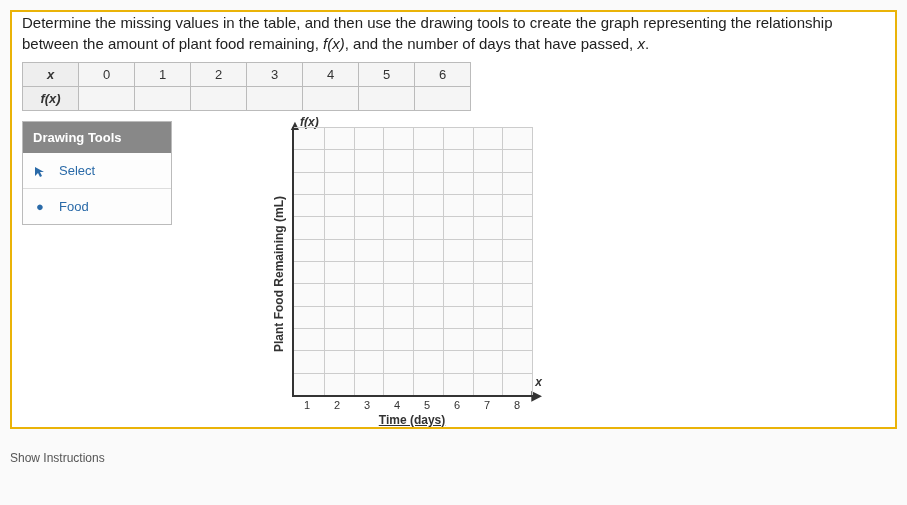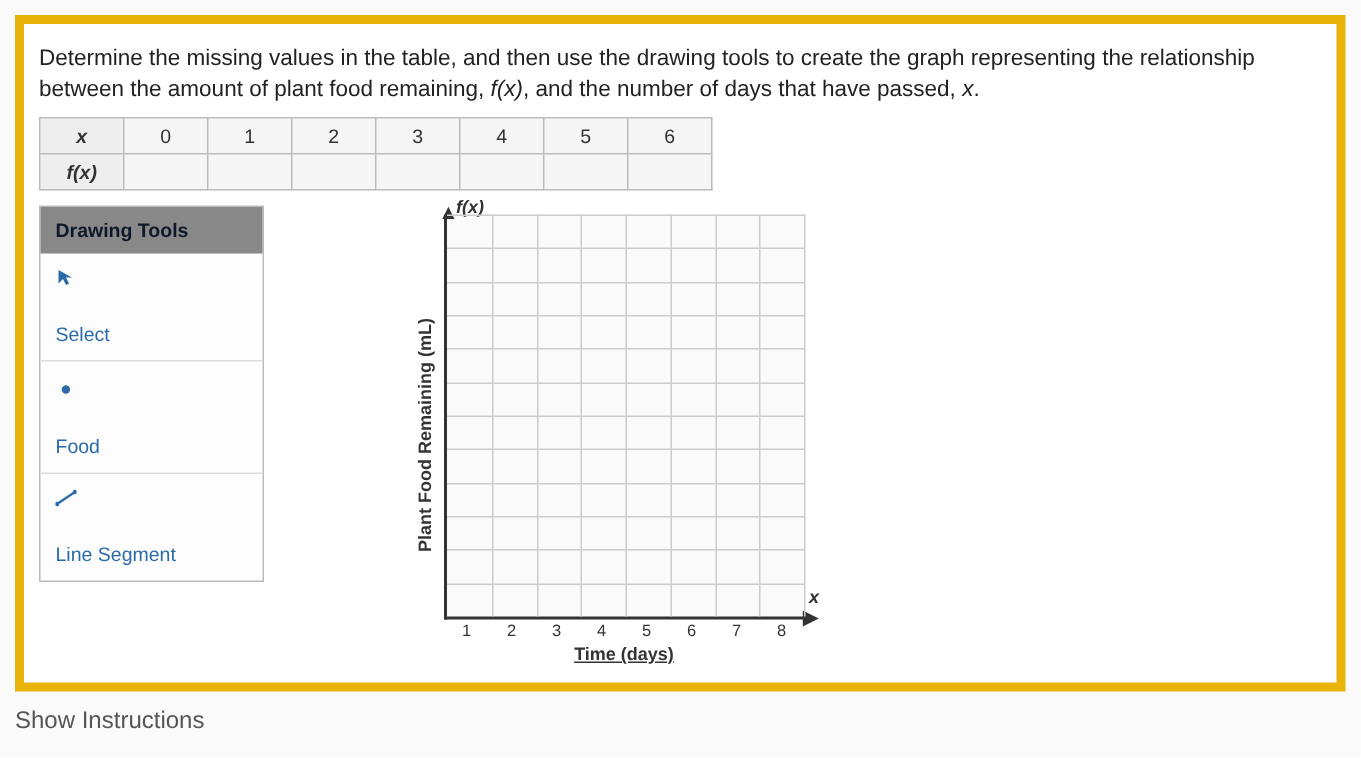--- a/index.html
+++ b/index.html
@@ -1,45 +1,45 @@
 <!DOCTYPE html>
 <html><head>
 <meta charset="utf-8">
 <style>
   * { box-sizing: border-box; margin: 0; padding: 0; }
   body { font-family: Arial, sans-serif; background: #fafafa; padding: 10px; color: #333; width: 907px; }
-  .container { background: #fff; border: 6px solid #eab308; padding: 12px 10px; }
+  .container { background: #fff; border: 2px solid #eab308; padding: 0 10px; }
   .prompt { font-size: 15px; color: #222; margin-bottom: 8px; line-height: 1.4; }
   .prompt em { font-style: italic; }
   .data-table { border-collapse: collapse; margin-bottom: 10px; }
   .data-table td, .data-table th { border: 1px solid #bbb; width: 56px; height: 24px; text-align: center; font-size: 13px; font-weight: normal; background: #f5f5f5; }
   .data-table .hdr { font-weight: bold; font-style: italic; background: #eee; }
   .main-row { display: flex; gap: 0; align-items: flex-start; }
   .tools-panel { width: 150px; border: 1px solid #bbb; background: #fdfdfd; }
-  .tools-header { background: #888; color: #0f172a; padding: 8px 10px; font-size: 13px; font-weight: bold; }
-  .tool-item { display: flex; align-items: flex-start; gap: 24px; padding: 10px 10px; border-bottom: 1px solid #ddd; color: #2a6aa8; font-size: 13px; cursor: pointer; flex-direction: column; }
+  .tools-header { background: #888; color: #ffffff; padding: 8px 10px; font-size: 13px; font-weight: bold; }
+  .tool-item { display: flex; align-items: flex-end; gap: 12px; padding: 10px 10px; border-bottom: 1px solid #ddd; color: #2a6aa8; font-size: 13px; cursor: pointer; }
   .tool-item:last-child { border-bottom: none; }
   .tool-icon { width: 14px; display: inline-flex; justify-content: center; color: #2a6aa8; }
   .chart-wrap { flex: 1; display: flex; justify-content: flex-start; margin-left: 100px; position: relative; }
   .chart-area { display: flex; align-items: center; }
   .ylabel { writing-mode: vertical-rl; transform: rotate(180deg); font-size: 12px; font-weight: bold; margin-right: 6px; }
   .yaxis { display: flex; flex-direction: column; justify-content: space-between; height: 264px; margin-top: 6px; font-size: 11px; text-align: right; }
   .yaxis div { height: 0; line-height: 0; }
   .plot-col { display: flex; flex-direction: column; align-items: center; }
   .grid { position: relative; width: 240px; height: 270px; border-left: 2px solid #333; border-bottom: 2px solid #333; margin-top: 6px; background: #fafafa; }
   .hline { position: absolute; left: 0; right: 0; border-top: 1px solid #ccc; }
   .vline { position: absolute; top: 0; bottom: 0; border-left: 1px solid #ccc; }
   .y-arrow { position: absolute; top: -10px; left: -6px; font-size: 14px; color: #333; }
   .x-arrow { position: absolute; right: -10px; bottom: -8px; font-size: 14px; color: #333; }
   .fx-label { position: absolute; top: -12px; left: 6px; font-size: 12px; font-style: italic; font-weight: bold; }
   .x-label-x { position: absolute; right: -10px; bottom: 6px; font-size: 12px; font-style: italic; font-weight: bold; }
   .xaxis { display: flex; width: 240px; margin-left: 0; font-size: 11px; margin-top: 2px; }
   .xaxis div { width: 30px; text-align: center; }
   .xlabel { font-size: 12px; font-weight: bold; margin-top: 2px; text-decoration: underline; }
-  .footer-link { margin-top: 11px; font-size: 16px; color: #555; }
+  .footer-link { margin-top: 22px; font-size: 12px; color: #555; }
 </style>
 </head>
 <body>
 
 <div class="container">
   <p class="prompt">
     <span>Determine the missing values in the table, and then use the drawing tools to create the graph representing the relationship between the amount of plant food remaining, </span><em>f(x)</em><span>, and the number of days that have passed, </span><em>x</em><span>.</span>
   </p>
 
   <table class="data-table">
@@ -74,30 +74,20 @@
         <span class="tool-icon">
           <svg width="12" height="12" viewBox="0 0 12 12">
               <path d="M1 1 L1 10 L4 7 L6 11 L8 10 L6 6 L10 6 Z" fill="#2a6aa8"></path>
             </svg>
         </span>
         <span>Select</span>
       </div>
       <div class="tool-item">
         <span class="tool-icon">●</span>
         <span>Food</span>
-      </div>
-      <div class="tool-item">
-        <span class="tool-icon">
-          <svg width="14" height="12" viewBox="0 0 14 12">
-              <line x1="1" y1="10" x2="13" y2="2" stroke="#2a6aa8" stroke-width="1.5"></line>
-              <circle cx="1" cy="10" r="1.5" fill="#2a6aa8"></circle>
-              <circle cx="13" cy="2" r="1.5" fill="#2a6aa8"></circle>
-            </svg>
-        </span>
-        <span>Line Segment</span>
       </div>
     </div>
 
     <div class="chart-wrap">
 
       <div class="chart-area">
         <div class="ylabel">Plant Food Remaining (mL)</div>
         <div class="plot-col">
           <div class="grid">
             <span class="y-arrow">▲</span>

